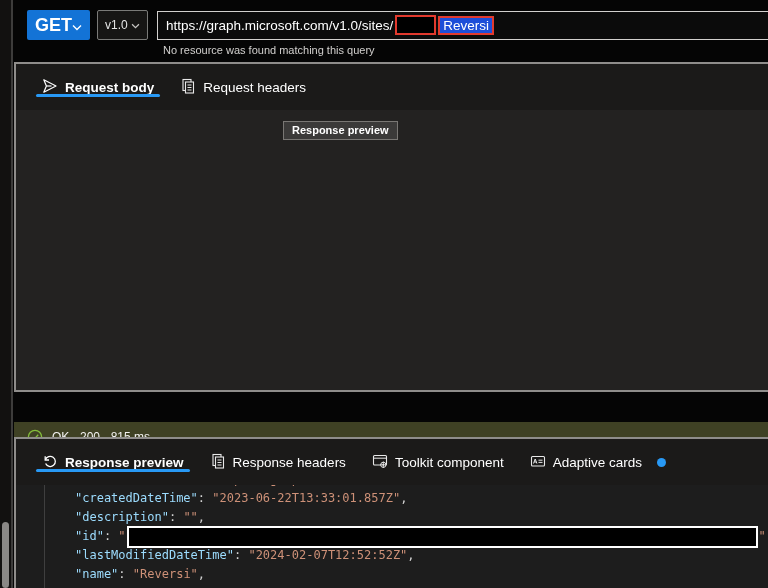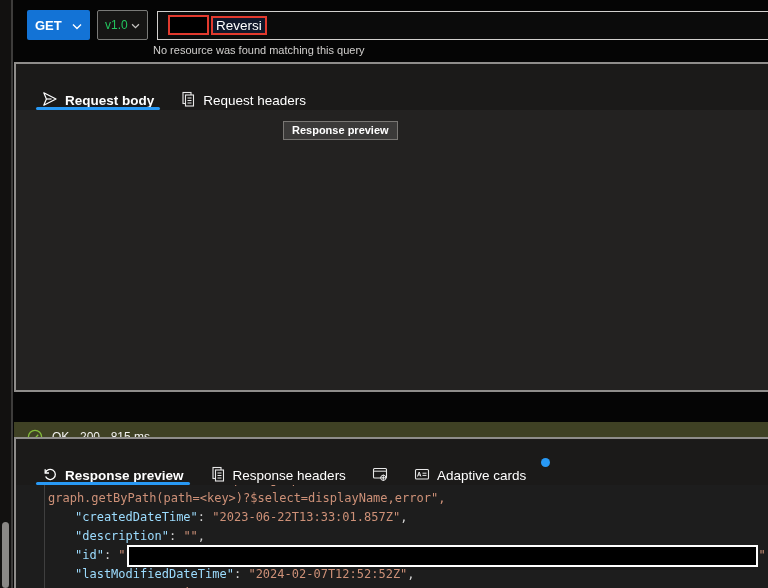--- a/index.html
+++ b/index.html
@@ -9,38 +9,38 @@
     background:#050505; font-family:"Liberation Sans",sans-serif;
   }
   
   .left-rail { position:absolute; left:0; top:0; width:13px; height:588px;
     background:#121110; border-right:2px solid #3d3c3b; }
   .rail-thumb { position:absolute; left:2px; bottom:0; width:7px; height:66px;
     background:#8a8886; border-radius:4px; }
   
   .query-bar { position:absolute; left:27px; top:10px; height:30px; display:flex; align-items:center; }
   .method-btn { width:63px; height:30px; background:#1373d6; color:#fff; border:none; border-radius:2px;
-    font-family:"Liberation Sans",sans-serif; font-size:13px; font-weight:700;
+    font-family:"Liberation Sans",sans-serif; font-size:18px; font-weight:700;
     display:flex; align-items:center; justify-content:space-between; padding:0 8px; cursor:pointer; }
-  .version-btn { margin-left:7px; width:51px; height:30px; background:#161514; color:#22c55e;
+  .version-btn { margin-left:7px; width:51px; height:30px; background:#161514; color:#e5e5e5;
     border:1px solid #7a7a78; border-radius:2px; font-family:"Liberation Sans",sans-serif; font-size:12px;
     display:flex; align-items:center; justify-content:space-between; padding:0 7px; cursor:pointer; }
   .url-input { margin-left:9px; width:640px; height:29px; background:#0b0b0b; color:#fff;
     border:1px solid #d2d0ce; font-size:13.5px; display:flex; align-items:center;
     padding:0 8px; white-space:pre; overflow:hidden; }
   .redact-tenant { display:inline-block; width:41px; height:20px; background:#000;
     border:2px solid #e23a2e; margin:0 1px 0 2px; }
   .site-highlight { display:inline-block; border:2px solid #e23a2e; padding:0 3px;
-    margin-left:1px; background:#0f172a; }
-  .hint { position:absolute; left:153px; top:44px; font-size:11px; color:#d2d0ce; }
+    margin-left:1px; background:#1d4ed8; }
+  .hint { position:absolute; left:163px; top:44px; font-size:11px; color:#d2d0ce; }
   
   .panel { position:absolute; left:14px; right:-3px; border:2px solid #8f8d8b; background:#1b1a19; }
   .request-panel { top:62px; height:330px; }
   .response-panel { top:437px; height:166px; }
-  .tabstrip { display:flex; align-items:flex-end; height:46px; padding-left:13px; background:#1b1a19; }
+  .tabstrip { display:flex; align-items:center; height:46px; padding-left:13px; background:#1b1a19; }
   .tab { display:flex; align-items:center; gap:7px; position:relative; color:#ffffff;
     font-size:13.5px; padding:0 13px; cursor:pointer; }
   .tab.active { font-weight:700; color:#fff; }
   .tab.active::after { content:""; position:absolute; left:7px; right:7px; bottom:0;
     height:3px; background:#2899f5; border-radius:2px; }
   .tab svg { flex:0 0 auto; }
   .tab-dot { width:9px; height:9px; border-radius:50%; background:#2899f5; align-self:center; margin-left:2px; }
   .editor { position:absolute; top:46px; left:0; right:0; bottom:0; background:#232221; }
   .tooltip { position:absolute; left:267px; top:11px; background:#3b3a39; border:1px solid #797774;
     color:#fff; font-size:11px; font-weight:700; padding:2px 8px 3px; white-space:nowrap; }
@@ -78,20 +78,21 @@
           <polyline points="1,1.5 5,5.5 9,1.5" fill="none" stroke="#fff" stroke-width="1.4"></polyline>
         </svg></span>
   </button>
   <button class="version-btn">
     <span>v1.0</span>
     <span><svg width="9" height="6" viewBox="0 0 10 7">
           <polyline points="1,1.5 5,5.5 9,1.5" fill="none" stroke="#c8c6c4" stroke-width="1.4"></polyline>
         </svg></span>
   </button>
   <div class="url-input">
+    <span>https://graph.microsoft.com/v1.0/sites/</span>
     <span class="redact-tenant"></span>
     <span class="site-highlight">Reversi</span>
   </div>
 </div>
 <div class="hint">No resource was found matching this query</div>
 
 <div class="panel request-panel">
   <div class="tabstrip">
     <div class="tab active">
       <span><svg width="16" height="16" viewBox="0 0 16 16">
@@ -147,37 +148,37 @@
     </div>
     <div class="tab">
       <span><svg width="16" height="16" viewBox="0 0 16 16">
             <rect x="1.5" y="2.5" width="13" height="9.5" rx="1" fill="none" stroke="#e8e8e8" stroke-width="1.1"></rect>
             <line x1="1.5" y1="5.2" x2="14.5" y2="5.2" stroke="#e8e8e8" stroke-width="1"></line>
             <circle cx="11.3" cy="11.8" r="2.6" fill="#1b1a19" stroke="#e8e8e8" stroke-width="1"></circle>
             <circle cx="11.3" cy="11.8" r="0.9" fill="#e8e8e8"></circle>
             <line x1="11.3" y1="8.6" x2="11.3" y2="15" stroke="#e8e8e8" stroke-width="0.9"></line>
             <line x1="8.1" y1="11.8" x2="14.5" y2="11.8" stroke="#e8e8e8" stroke-width="0.9"></line>
           </svg></span>
+      <span>Toolkit component</span>
     </div>
     <div class="tab">
       <span><svg width="16" height="16" viewBox="0 0 16 16">
             <rect x="1.5" y="3.5" width="13" height="9.5" rx="1" fill="none" stroke="#e8e8e8" stroke-width="1.1"></rect>
             <polyline points="3.5,10.5 5.2,6 6.9,10.5" fill="none" stroke="#e8e8e8" stroke-width="1"></polyline>
             <line x1="4.1" y1="9" x2="6.3" y2="9" stroke="#e8e8e8" stroke-width="1"></line>
             <line x1="8.5" y1="7.2" x2="12.5" y2="7.2" stroke="#e8e8e8" stroke-width="1"></line>
             <line x1="8.5" y1="9.4" x2="12.5" y2="9.4" stroke="#e8e8e8" stroke-width="1"></line>
           </svg></span>
       <span>Adaptive cards</span>
     </div>
     <div class="tab-dot"></div>
   </div>
 
   <div class="code">
     <div class="indent-guide"></div>
     <div class="cline clip-top pl-key"><span class="jstr">"@odata.context": "https://graph.microsoft.com/v1.0/$metadata#sites/microsoft.</span></div>
-    <div class="cline pl-wrap"><span class="jstr">graph.getByPath(path=&lt;key&gt;)?$select=displayName,error",</span></div>
     <div class="cline pl-key"><span class="jkey">"createdDateTime"</span><span class="jplain">: </span><span class="jstr">"2023-06-22T13:33:01.857Z"</span><span class="jplain">,</span></div>
     <div class="cline pl-key"><span class="jkey">"description"</span><span class="jplain">: </span><span class="jstr">""</span><span class="jplain">,</span></div>
     <div class="cline pl-key flexline"><span class="jkey">"id"</span><span class="jplain">: </span><span class="jstr">"</span><span class="redact-id"></span><span class="jstr">",</span></div>
     <div class="cline pl-key"><span class="jkey">"lastModifiedDateTime"</span><span class="jplain">: </span><span class="jstr">"2024-02-07T12:52:52Z"</span><span class="jplain">,</span></div>
     <div class="cline pl-key"><span class="jkey">"name"</span><span class="jplain">: </span><span class="jstr">"Reversi"</span><span class="jplain">,</span></div>
   </div>
 </div>
 
 </body></html>

